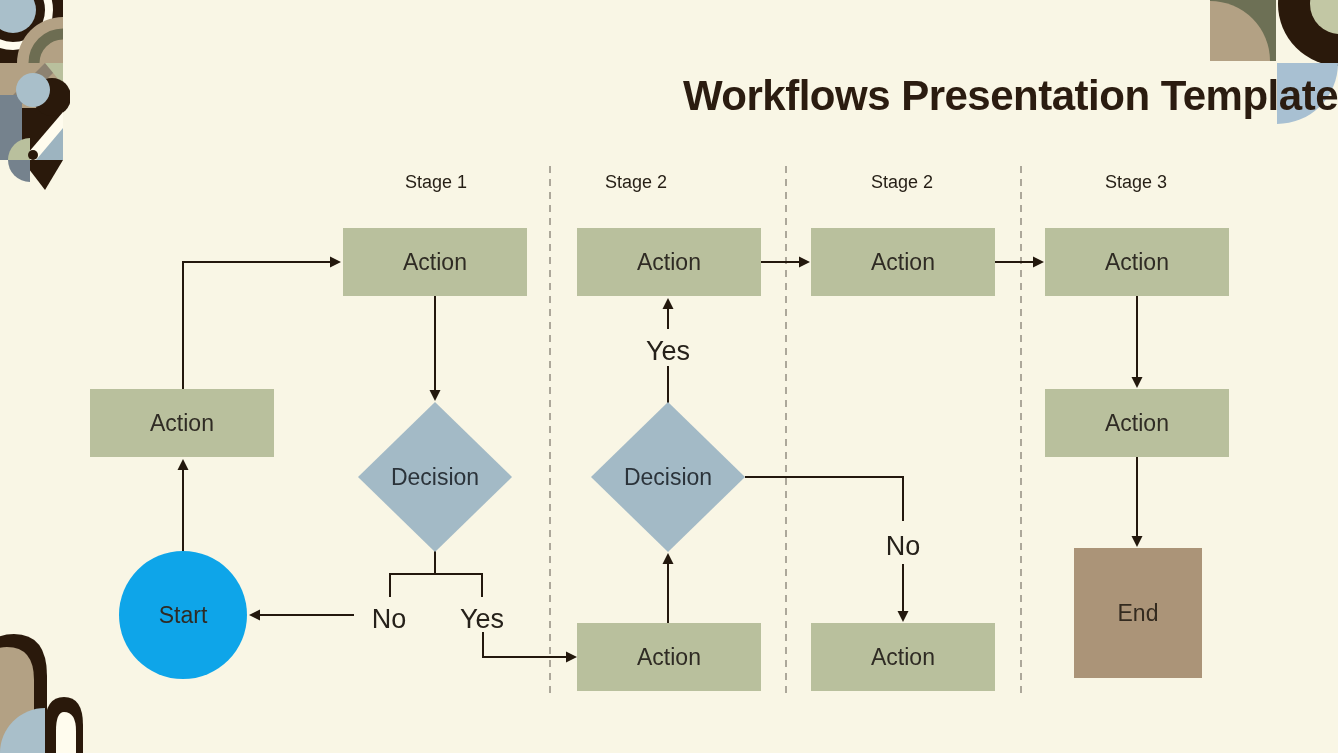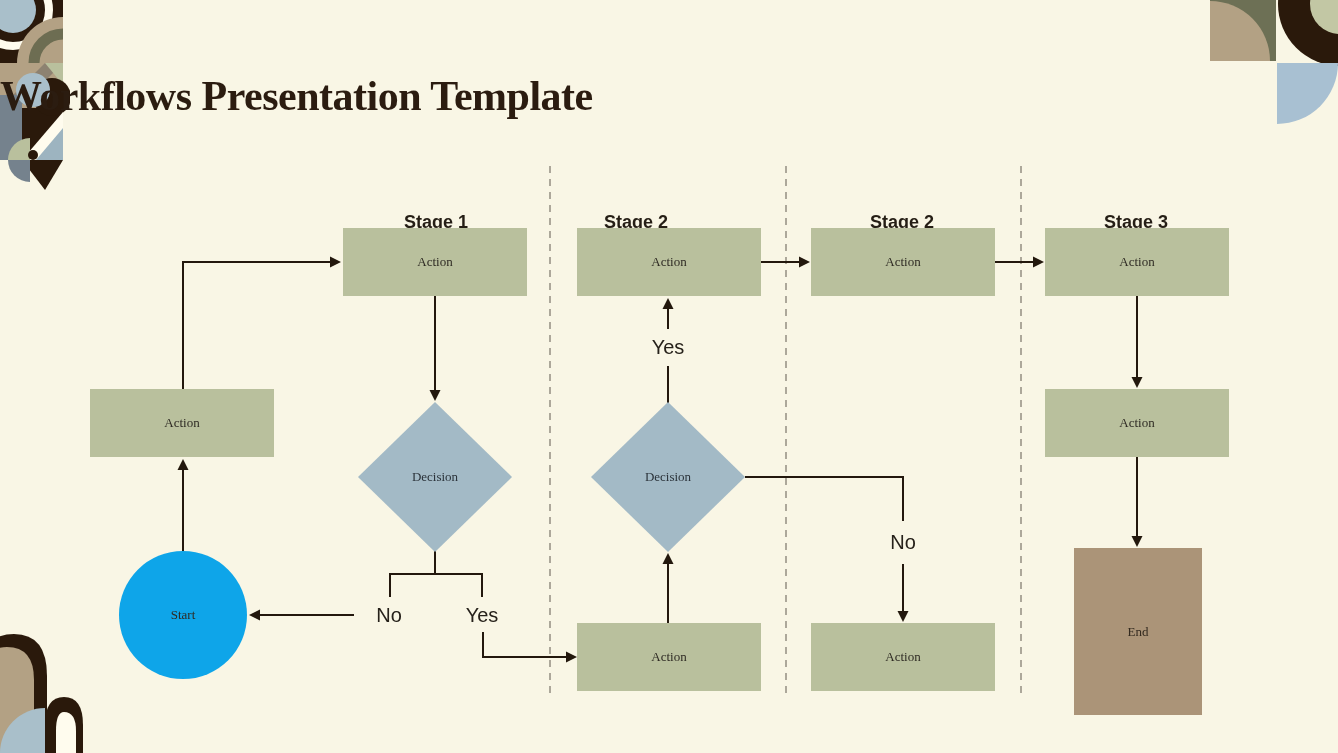--- a/index.html
+++ b/index.html
@@ -5,52 +5,51 @@
   html,body{margin:0;padding:0;}
   body{
     position:relative;
     width:1338px;height:753px;
     background:#f9f6e5;
     overflow:hidden;
     font-family:"Liberation Sans",sans-serif;
   }
   .title{
     position:absolute;left:0;right:0;top:72px;
-    text-align:left;
-    font-family:Liberation Serif, serif;
+    text-align:right;
+    font-family:Liberation Sans, sans-serif;
     font-weight:bold;
     font-size:42px;
     letter-spacing:-0.5px;
     color:#2b1c10;
   }
   .stage-label{
     position:absolute;top:172px;width:140px;
     margin-left:-70px;
     text-align:center;
-    font-weight:bold;
+    font-weight:normal;
     font-size:18px;
     color:#251e15;
-    margin-top:40px;
   }
   .node{
     position:absolute;
     display:flex;align-items:center;justify-content:center;
-    font-size:13px;color:#2f2b24;font-family:Liberation Serif, serif;
+    font-size:23px;color:#2f2b24;
   }
   .action{width:184px;height:68px;background:#b9c09d;}
   .decision{
     width:154px;height:150px;background:#a3bac6;
     clip-path:polygon(50% 0,100% 50%,50% 100%,0 50%);
     color:#2b333a;
   }
   .start{width:128px;height:128px;background:#0ea5e9;border-radius:50%;}
-  .end{width:128px;height:167px;background:#ab9478;color:#332a1f;}
+  .end{width:128px;height:130px;background:#ab9478;color:#332a1f;}
   .edge-label{
     position:absolute;width:80px;margin-left:-40px;margin-top:-12px;
-    text-align:center;font-size:20px;color:#26211a;
+    text-align:center;font-size:27px;color:#26211a;
   }
   svg{position:absolute;display:block;}
   .connectors{left:0;top:0;}
   .deco-tl{left:0;top:0;}
   .deco-tr{left:1208px;top:0;}
   .deco-bl{left:0;top:590px;}
 </style>
 </head>
 <body>
 

